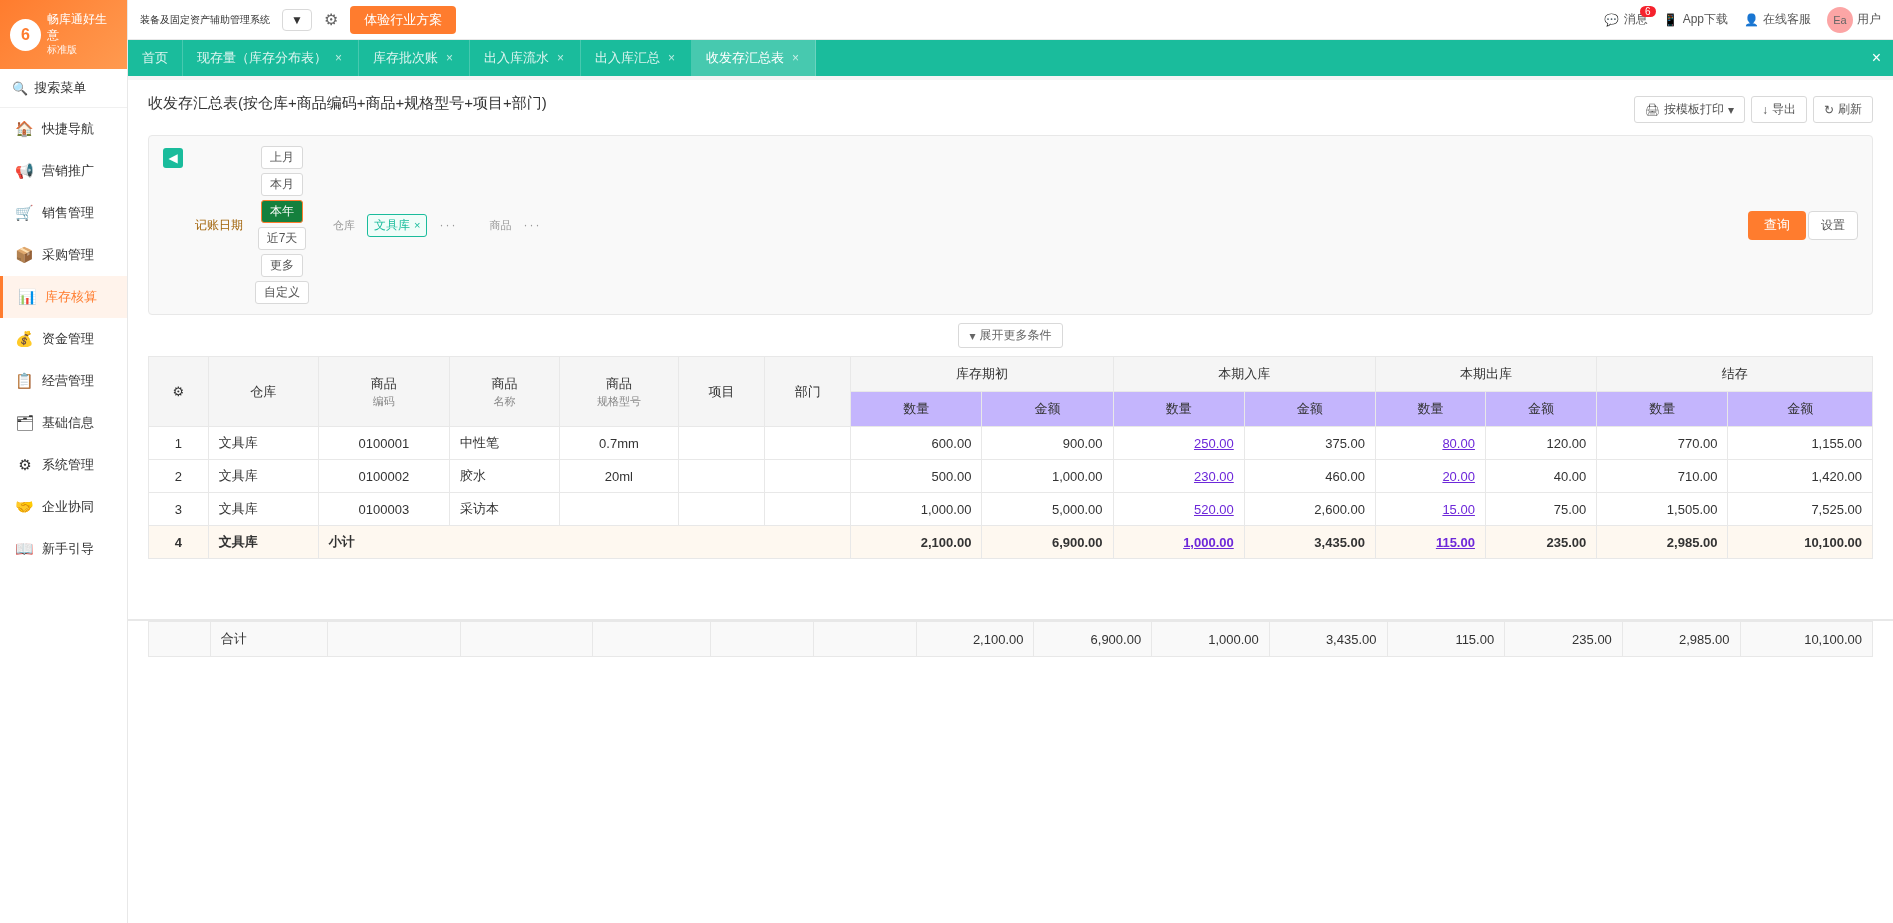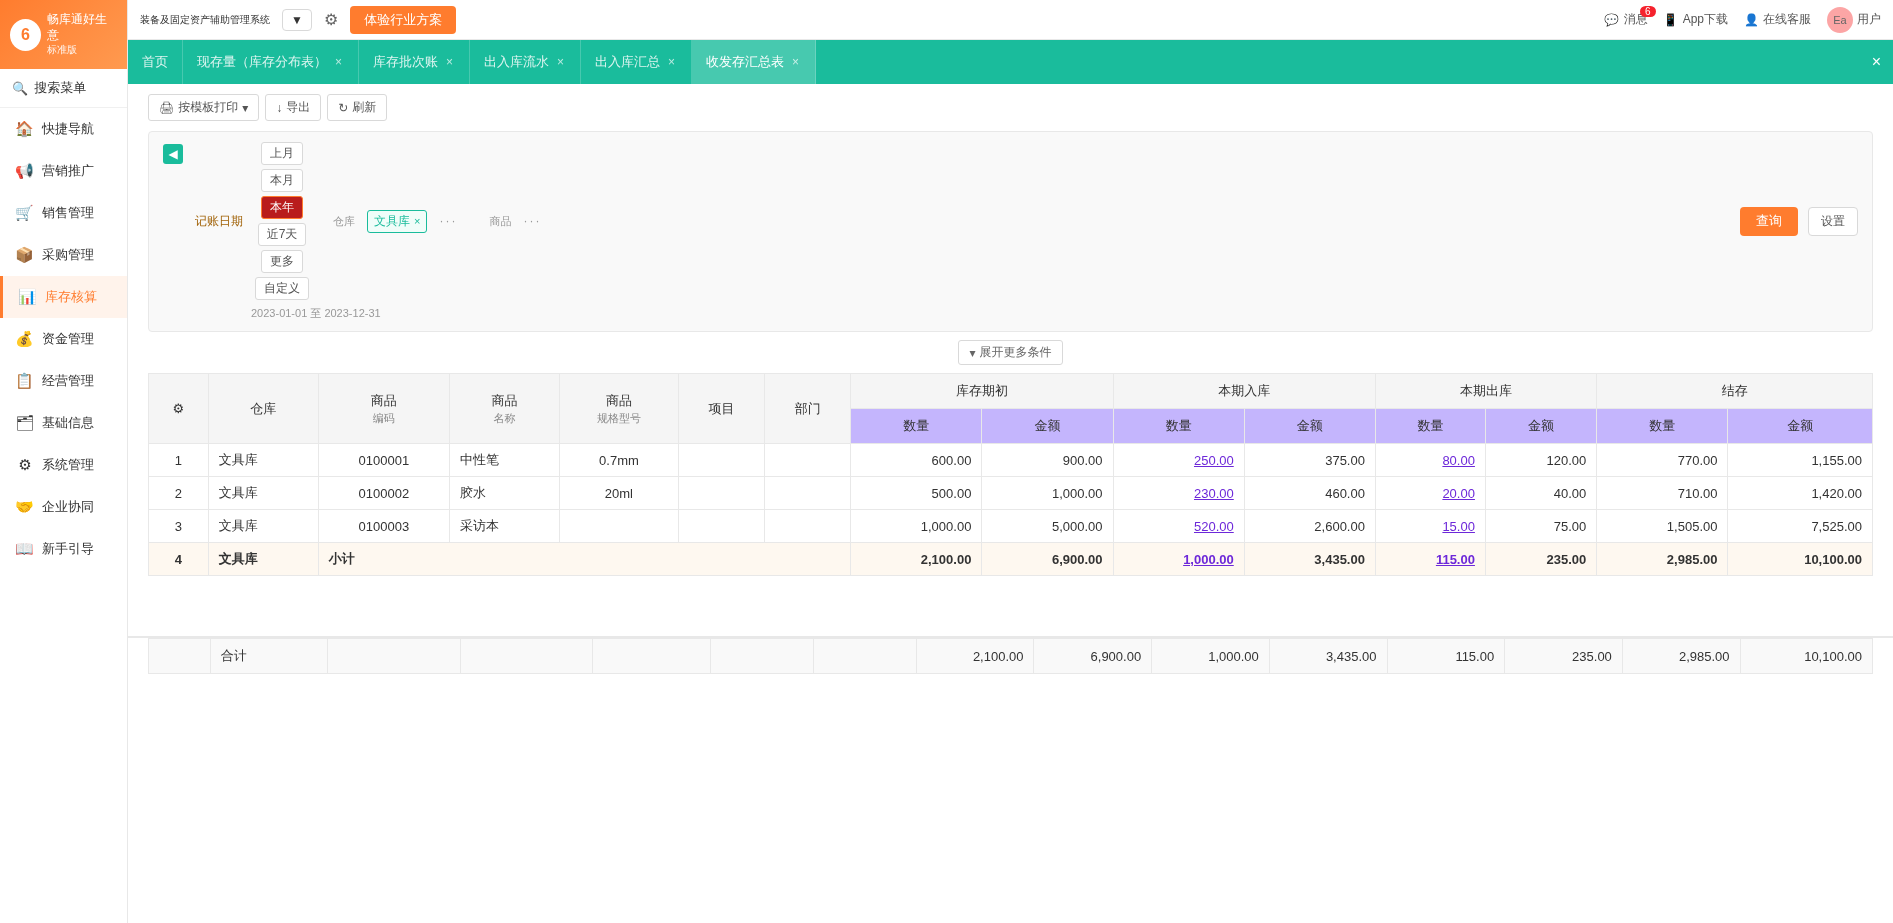--- a/index.html
+++ b/index.html
@@ -135,21 +135,21 @@
       background: #fca5a5;
       display: flex; align-items: center; justify-content: center;
       font-size: 11px;
       color: #666;
     }
 
     
     .tab-bar {
       position: fixed;
       left: 128px; top: 40px; right: 0;
-      height: 44px;
+      height: 36px;
       background: #1abc9c;
       display: flex;
       align-items: center;
       padding: 0 0;
       z-index: 98;
       overflow: hidden;
     }
     .tab-item {
       display: flex; align-items: center; gap: 6px;
       padding: 0 14px;
@@ -237,21 +237,21 @@
     .date-btn {
       padding: 2px 8px;
       border: 1px solid #d9d9d9;
       border-radius: 3px;
       cursor: pointer;
       font-size: 12px;
       color: #555;
       background: #fff;
     }
     .date-btn.active {
-      background: #b91c1c;
+      background: #15803d;
       color: #fff;
       border-color: #ff7c2e;
     }
     .date-range {
       font-size: 11px;
       color: #999;
     }
     .warehouse-tag {
       display: flex; align-items: center; gap: 4px;
       border: 1px solid #1abc9c;
@@ -502,20 +502,21 @@
   <div class="tab-item active">
     <span>收发存汇总表</span>
     <span class="tab-close">×</span>
   </div>
   <div class="tab-bar-close">×</div>
 </div>
 
 <div class="main-content">
 
   <div style="padding: 14px 20px 0; display: flex; justify-content: space-between; align-items: center;">
+    <h2 class="page-title">收发存汇总表(按仓库+商品编码+商品+规格型号+项目+部门)</h2>
     <div class="top-right-buttons">
       <button class="print-btn">
         <span>🖨</span>
         <span>按模板打印</span>
         <span>▾</span>
       </button>
       <button class="export-btn">
         <span>↓</span>
         <span>导出</span>
       </button>
@@ -542,29 +543,26 @@
             <button class="date-btn">自定义</button>
           </div>
           <span style="margin-left: 12px; color: #999; font-size: 11px;">仓库</span>
           <div class="warehouse-tag">
             <span>文具库</span>
             <span class="tag-close">×</span>
           </div>
           <span class="filter-more">···</span>
           <span style="margin-left: 20px; color: #999; font-size: 11px;">商品</span>
           <span class="filter-more">···</span>
-          <div style="margin-left: auto; display: flex; gap: 10px;">
+          <div style="margin-left: auto; display: flex; gap: 2px;">
             <button class="query-btn">查询</button>
             <button class="settings-btn">设置</button>
           </div>
         </div>
 
-        <div class="filter-row" style="padding-left: 56px;">
-          <span class="date-range">2023-01-01 至 2023-12-31</span>
-        </div>
       </div>
     </div>
 
     <div style="text-align: center; margin: 4px 0 8px;">
       <button class="expand-more-btn">
         <span>▾</span>
         <span>展开更多条件</span>
       </button>
     </div>
   </div>

